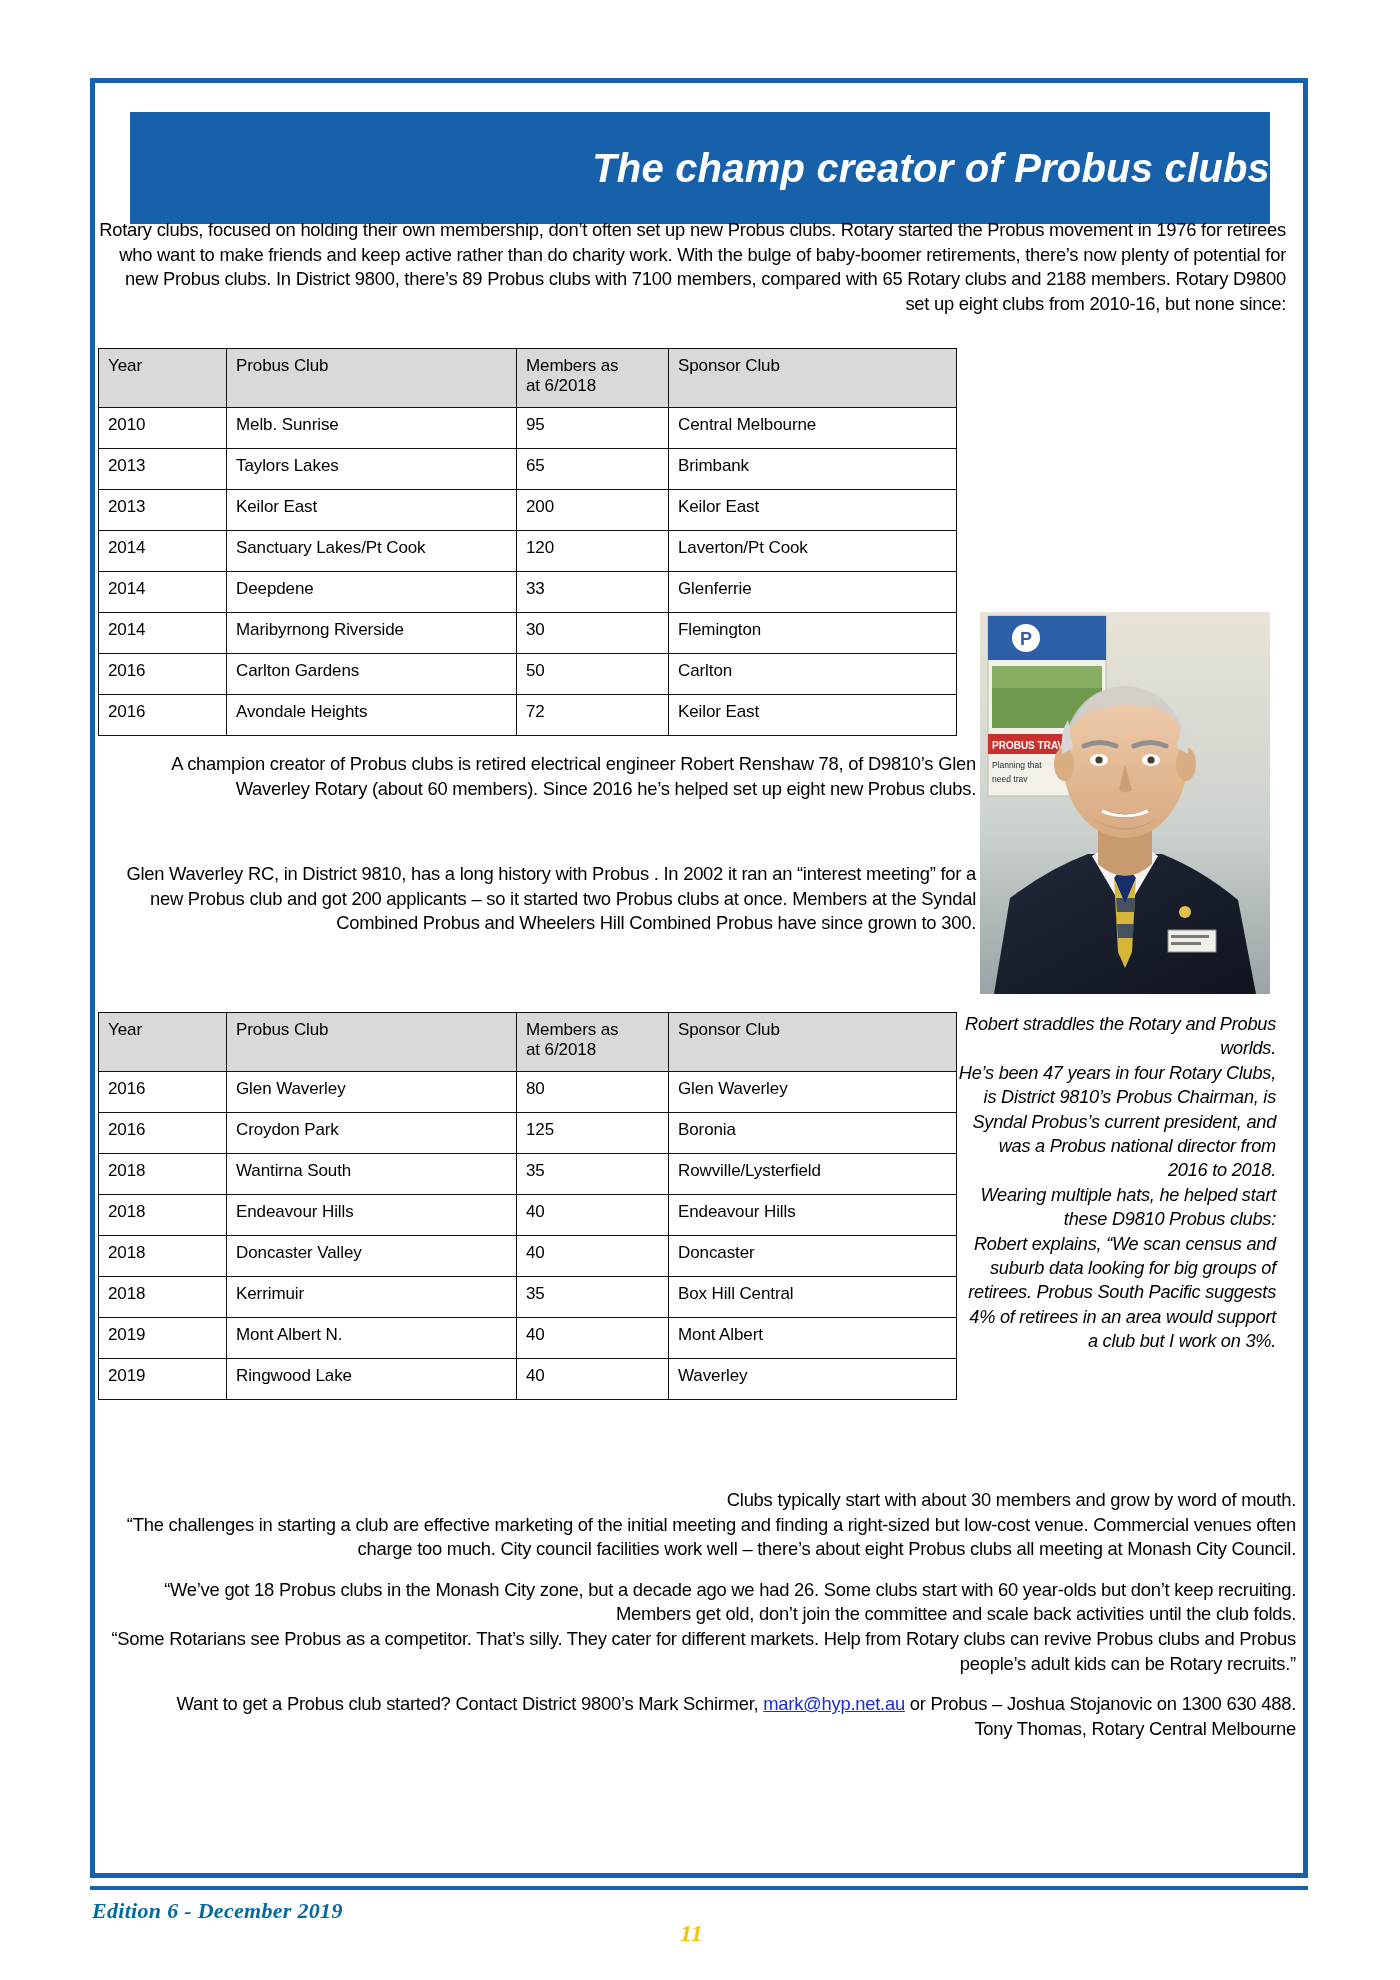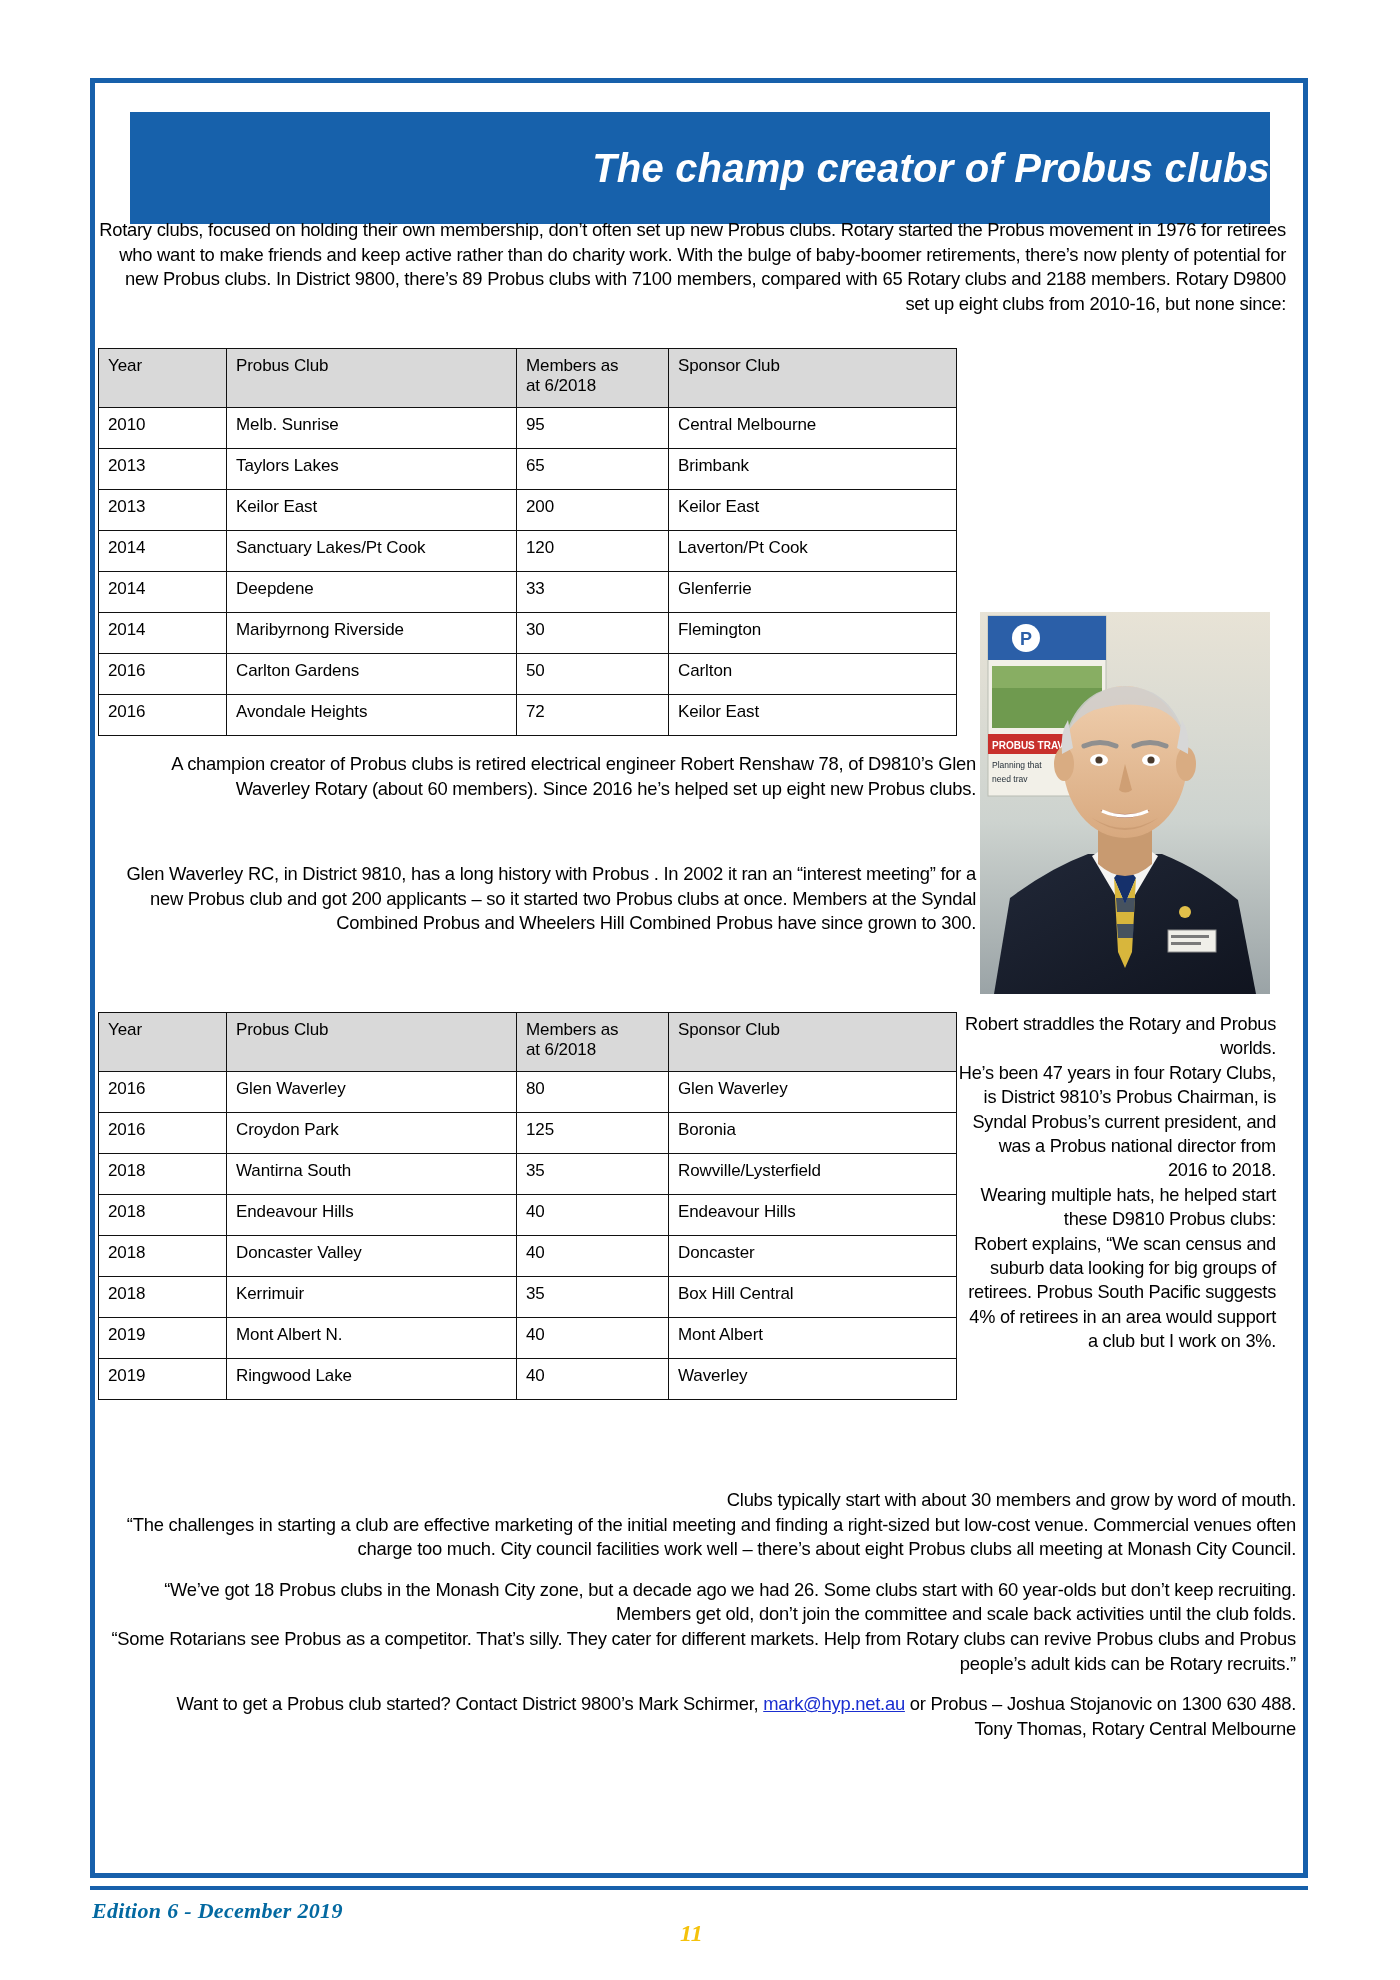--- a/index.html
+++ b/index.html
@@ -123,20 +123,21 @@
     background: #cfd6d8;
   }
   .photo svg { display: block; }
 
   
   .sidebar-col {
     position: absolute;
     left: 958px;
     top: 1012px;
     width: 318px;
+    font-style: italic;
   }
   .sidebar-col .body { font-size: 18.2px; line-height: 24.4px; }
 
   
   .mid-1 { position: absolute; left: 96px; top: 752px; width: 880px; }
   .mid-2 { position: absolute; left: 96px; top: 862px; width: 880px; }
 
   
   .low { position: absolute; left: 96px; top: 1488px; width: 1200px; }
   .low p { margin: 0 0 0 0; }

